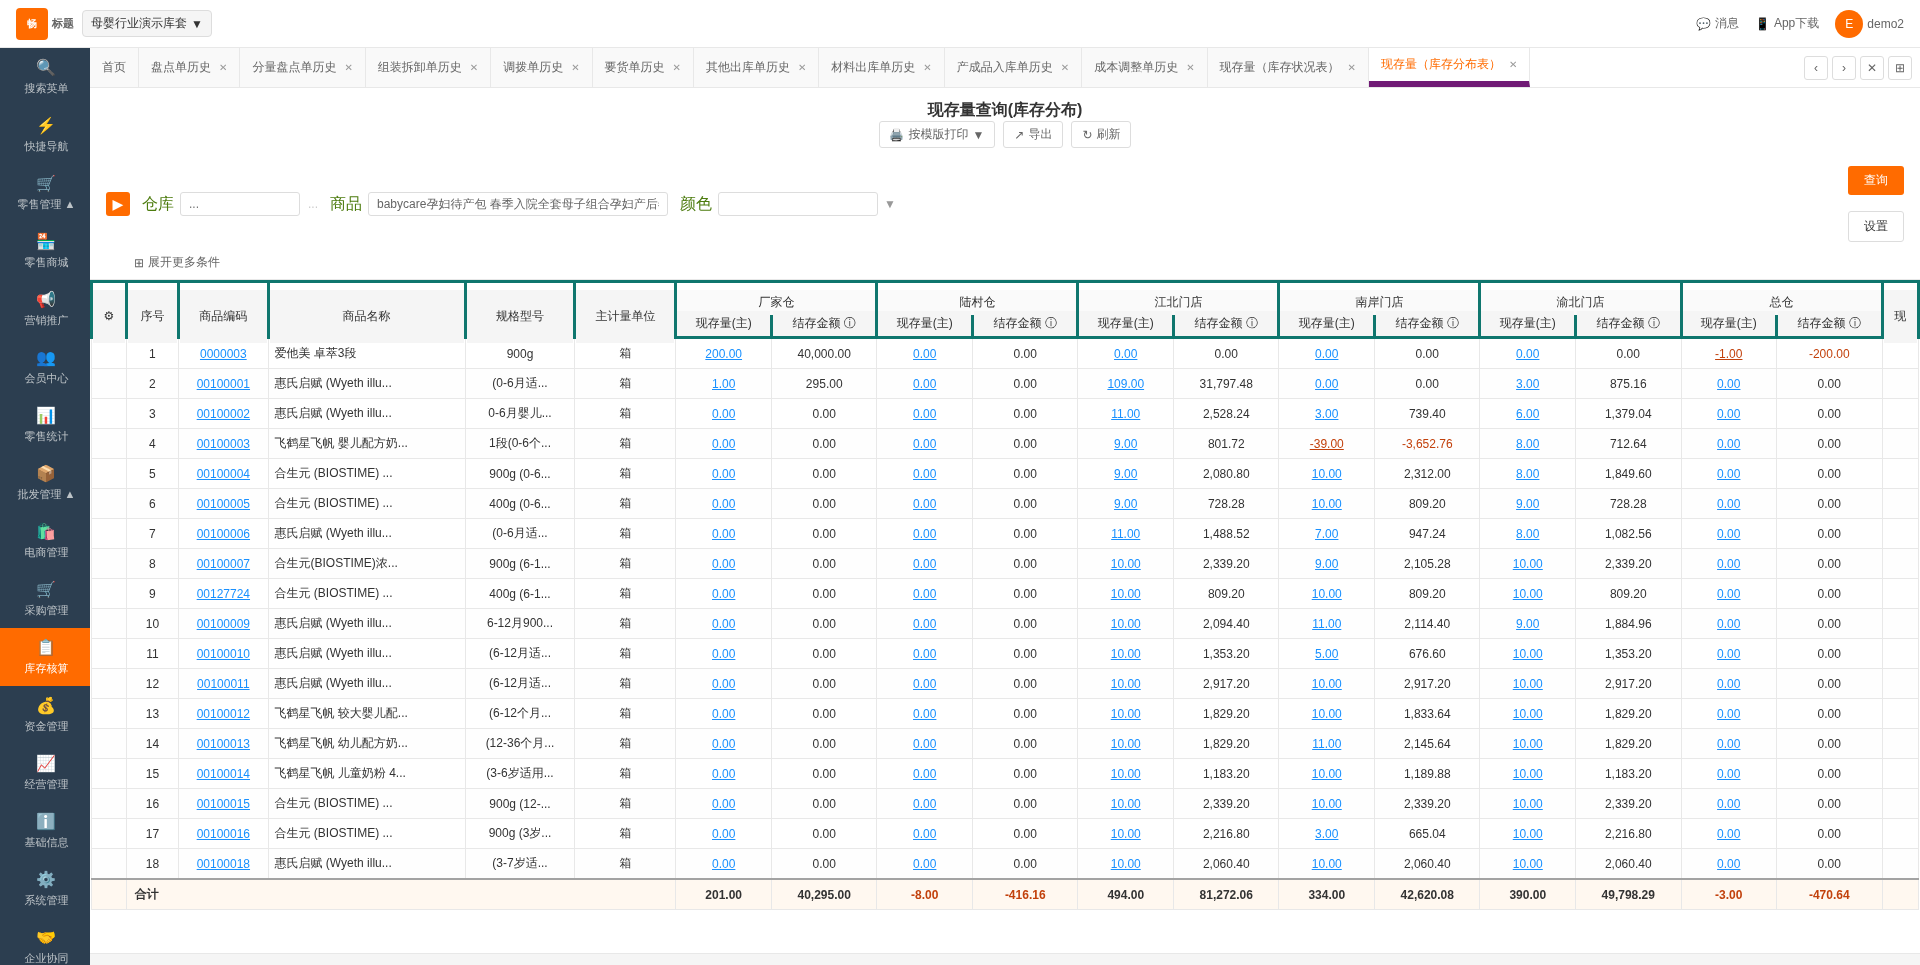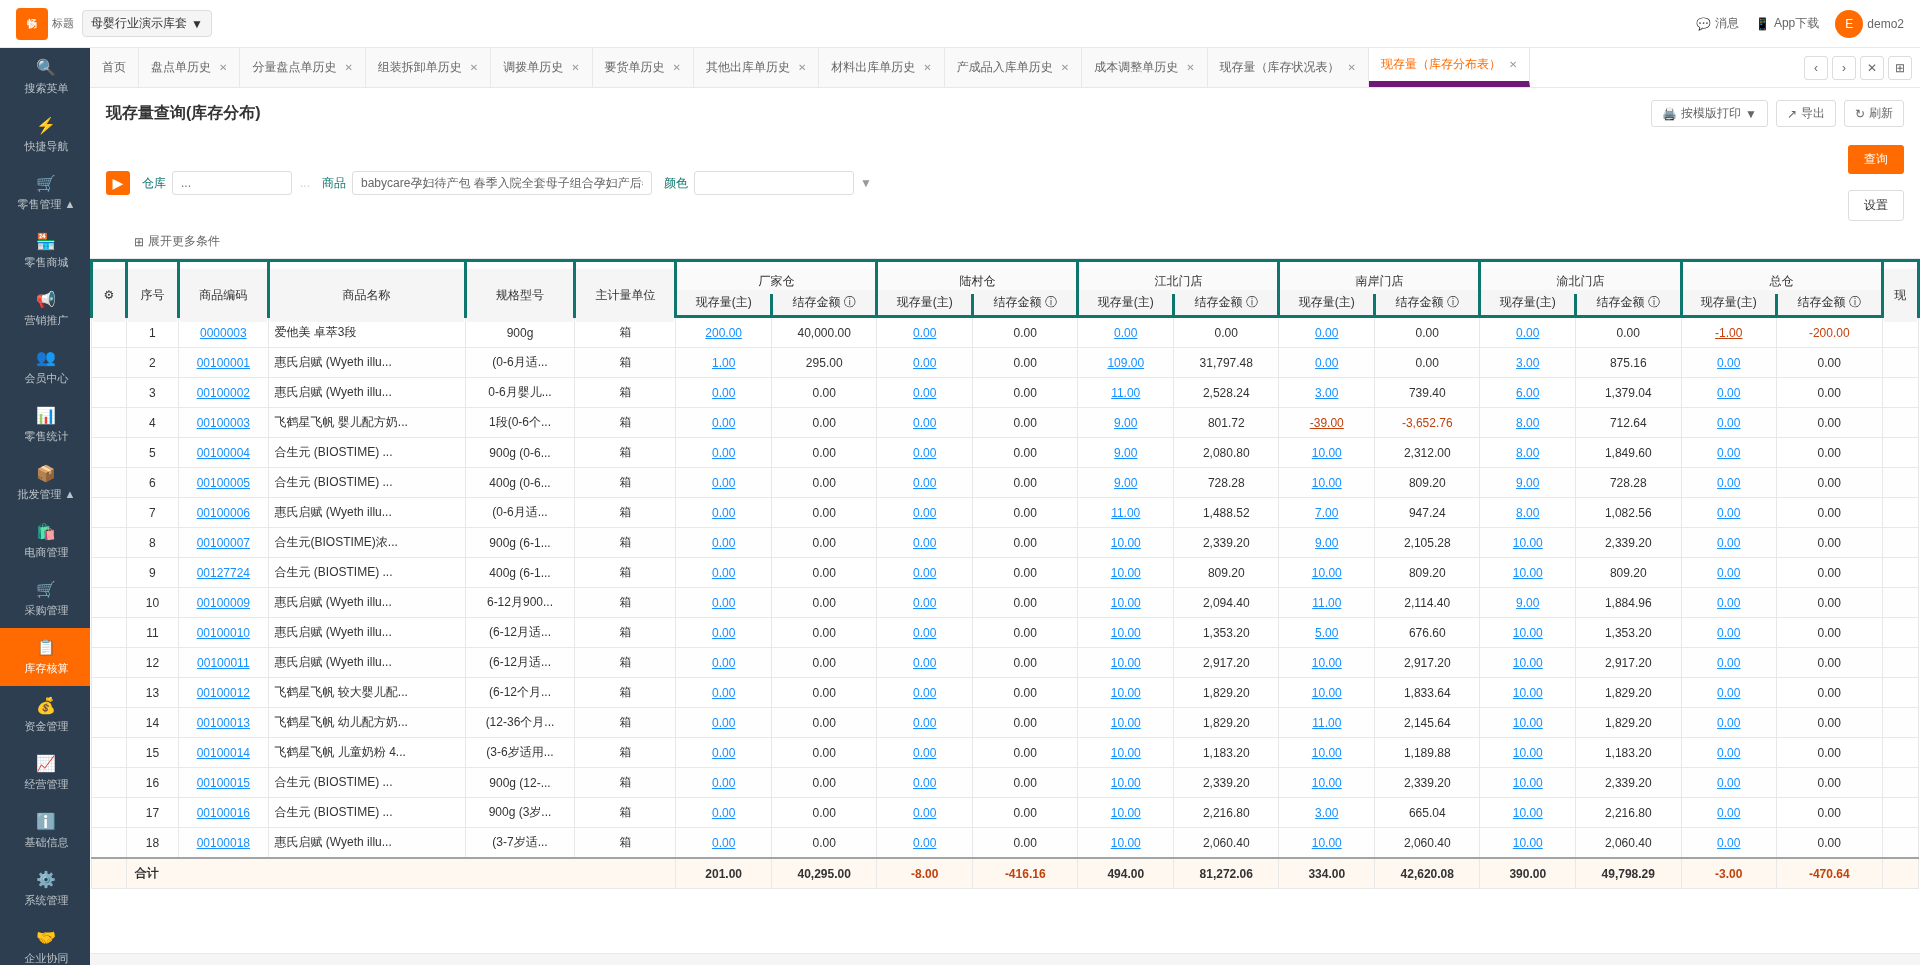--- a/index.html
+++ b/index.html
@@ -14,21 +14,21 @@
       justify-content: space-between;
       padding: 0 16px;
       border-bottom: 1px solid #e8e8e8;
       position: fixed;
       top: 0; left: 0; right: 0;
       z-index: 100;
     }
     .top-bar-left { display: flex; align-items: center; gap: 8px; }
     .logo-area { display: flex; align-items: center; gap: 4px; }
     .logo-icon { width: 32px; height: 32px; background: #ff6b00; border-radius: 4px; display: flex; align-items: center; justify-content: center; color: #fff; font-size: 10px; font-weight: bold; }
-    .logo-text { font-size: 11px; color: #666; }
+    .logo-text { font-size: 11px; color: #666; font-weight: bold; }
     .store-selector { display: flex; align-items: center; gap: 4px; background: #f5f5f5; border: 1px solid #ddd; border-radius: 4px; padding: 4px 8px; cursor: pointer; }
     .top-bar-right { display: flex; align-items: center; gap: 16px; }
     .top-bar-btn { display: flex; align-items: center; gap: 4px; cursor: pointer; color: #666; font-size: 12px; }
     .avatar { width: 28px; height: 28px; border-radius: 50%; background: #ff6b00; display: flex; align-items: center; justify-content: center; color: #fff; font-size: 12px; }
 
     
     .sidebar {
       position: fixed;
       top: 48px; left: 0; bottom: 0;
       width: 90px;
@@ -101,39 +101,40 @@
     .page-header {
       background: #fff;
       padding: 12px 16px 0;
       border-bottom: 1px solid #e8e8e8;
     }
     .page-title-row {
       display: flex;
       align-items: center;
       justify-content: space-between;
       margin-bottom: 10px;
+      flex-direction: column;
     }
     .page-title { font-size: 16px; font-weight: bold; color: #333; }
     .page-actions { display: flex; gap: 8px; align-items: center; }
     .action-btn { display: flex; align-items: center; gap: 4px; padding: 4px 10px; border: 1px solid #ddd; border-radius: 3px; cursor: pointer; background: #fff; font-size: 12px; color: #666; }
 
     
     .filter-row {
       display: flex;
       align-items: center;
       gap: 12px;
       padding: 8px 0;
     }
     .filter-expand { width: 24px; height: 24px; background: #ff6b00; border-radius: 3px; cursor: pointer; display: flex; align-items: center; justify-content: center; color: #fff; font-size: 14px; }
     .filter-field {
       display: flex;
       align-items: center;
       gap: 6px;
     }
-    .filter-label { color: #0f766e; font-size: 12px; white-space: nowrap; }
+    .filter-label { color: #4d7c0f; font-size: 16px; white-space: nowrap; }
     .filter-input {
       border: 1px solid #ddd;
       border-radius: 3px;
       padding: 4px 8px;
       font-size: 12px;
       width: 120px;
     }
     .filter-input-long {
       border: 1px solid #ddd;
       border-radius: 3px;

